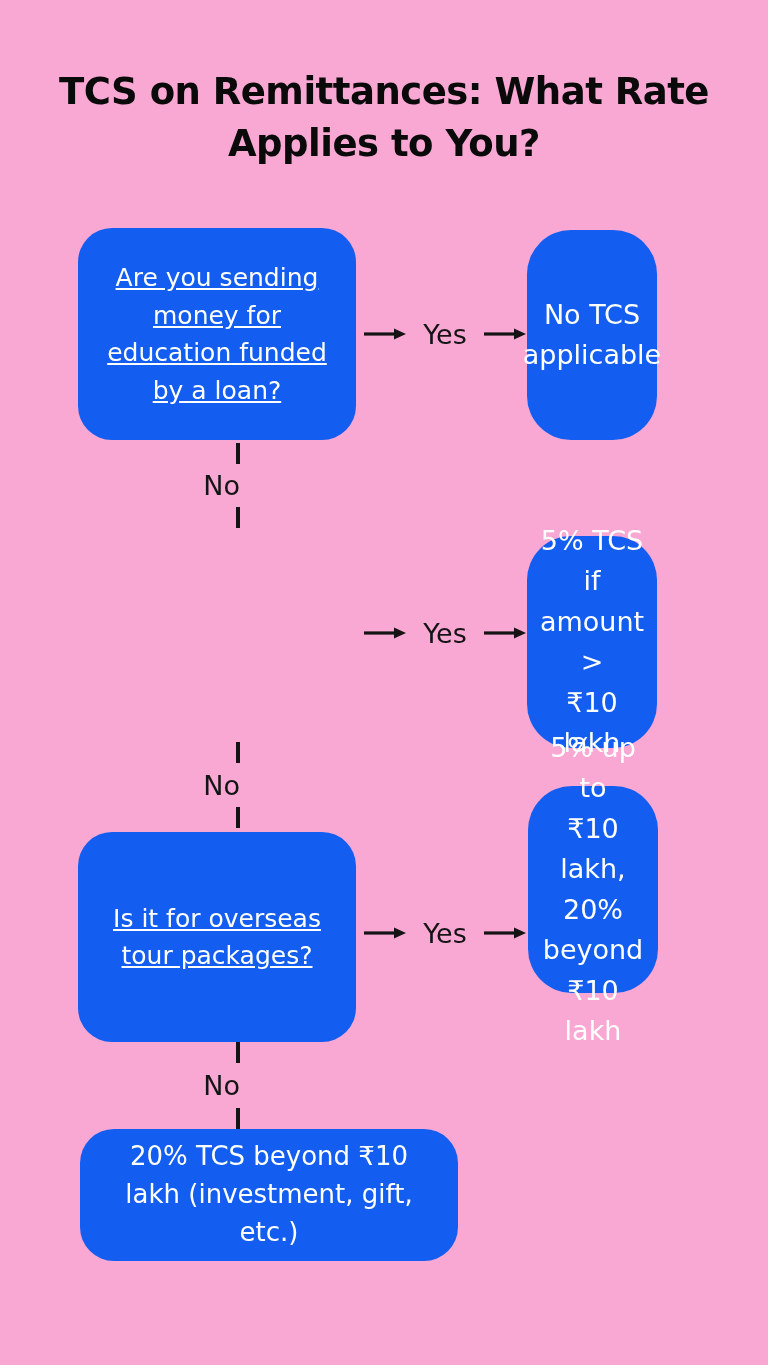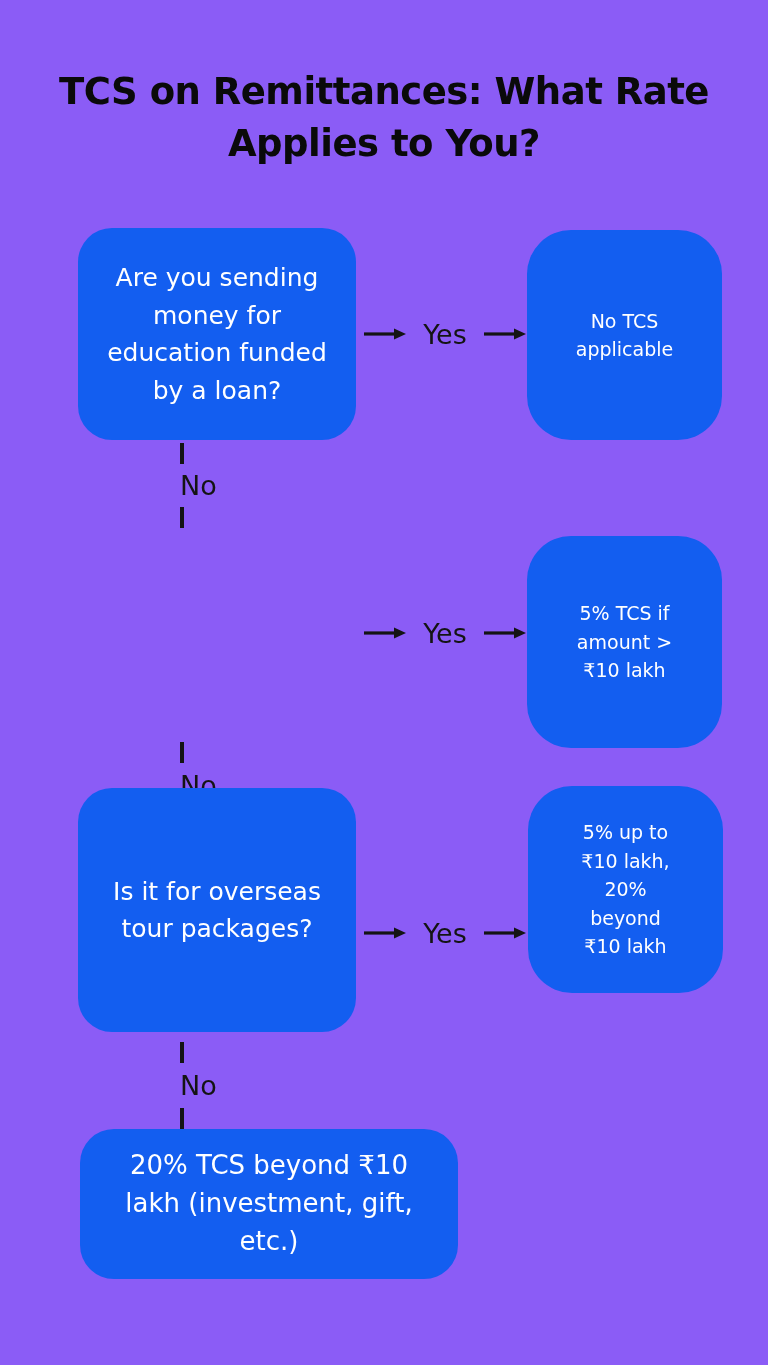--- a/index.html
+++ b/index.html
@@ -4,21 +4,21 @@
 <style>
   html, body { margin: 0; padding: 0; }
   body {
     font-family: "DejaVu Sans", "Liberation Sans", sans-serif;
     background: #d9d9d9;
   }
   .canvas {
     position: relative;
     width: 768px;
     height: 1365px;
-    background: #8b5cf6;
+    background: #f9a8d4;
     overflow: hidden;
   }
   .title {
     position: absolute;
     top: 66px;
     left: 0;
     width: 100%;
     margin: 0;
     text-align: center;
     font-size: 37px;
@@ -38,34 +38,35 @@
     text-align: center;
     white-space: pre-line;
     box-sizing: border-box;
   }
   .qnode {
     left: 78px;
     width: 278px;
     border-radius: 34px;
     font-size: 25px;
     line-height: 1.5;
+    text-decoration: underline;
   }
   .rnode {
     left: 527px;
-    width: 195px;
+    width: 130px;
     border-radius: 44px;
-    font-size: 19px;
+    font-size: 27px;
     line-height: 1.5;
     padding: 15px;
   }
   .final-node {
     left: 80px;
     top: 1129px;
     width: 378px;
-    height: 150px;
+    height: 132px;
     border-radius: 34px;
     font-size: 26px;
     line-height: 1.45;
     padding: 10px 12px;
   }
   .yesrow {
     position: absolute;
     left: 356px;
     width: 171px;
     display: flex;
@@ -79,21 +80,21 @@
     color: #141414;
     line-height: 1;
   }
   .arrow-svg { display: block; flex: 0 0 auto; }
   .noconn {
     position: absolute;
     left: 180px;
     width: 60px;
     display: flex;
     flex-direction: column;
-    align-items: flex-start;
+    align-items: flex-end;
     justify-content: space-between;
   }
   .vline {
     display: block;
     width: 4px;
     height: 21px;
     background: #141414;
   }
 </style>
 </head>
@@ -146,21 +147,21 @@
   <div class="node rnode" style="top:536px;height:212px">5% TCS if
 amount &gt;
 ₹10 lakh</div>
 
   <div class="noconn" style="top:742px;height:86px">
     <span class="vline"></span>
     <span class="no-label">No</span>
     <span class="vline"></span>
   </div>
 
-  <div class="node qnode" style="top:788px;height:244px">Is it for overseas
+  <div class="node qnode" style="top:832px;height:210px">Is it for overseas
 tour packages?</div>
 
   <div class="yesrow" style="top:828px;height:210px">
     <svg class="arrow-svg" width="44" height="16" viewBox="0 0 44 16">
       <line x1="1" y1="8" x2="32" y2="8" stroke="#141414" stroke-width="3.2"></line>
       <polygon points="31,2.5 43,8 31,13.5" fill="#141414"></polygon>
     </svg>
     <span class="yes-label">Yes</span>
     <svg class="arrow-svg" width="44" height="16" viewBox="0 0 44 16">
       <line x1="1" y1="8" x2="32" y2="8" stroke="#141414" stroke-width="3.2"></line>

